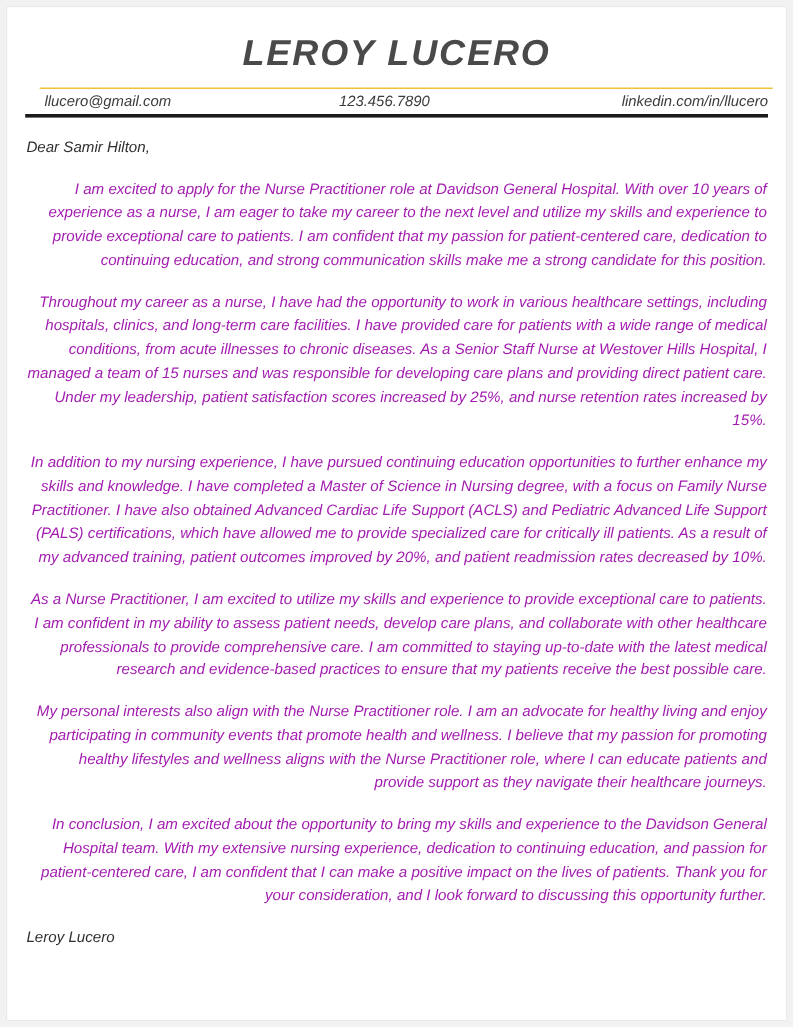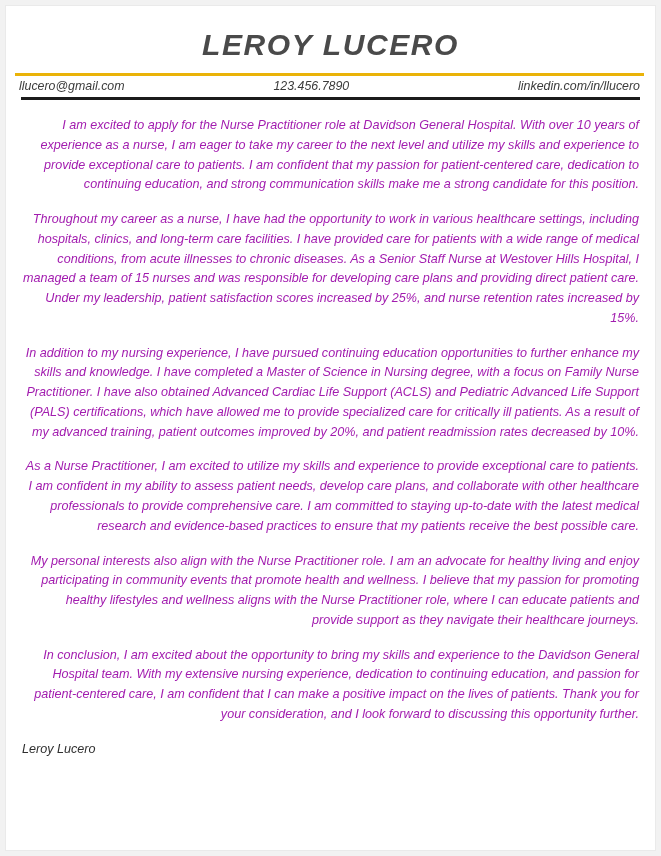--- a/index.html
+++ b/index.html
@@ -38,22 +38,22 @@
     margin: 0;
   }
   .role {
     font-size: 11.5px;
     color: #a8a8a8;
     letter-spacing: 1.7px;
     margin: 9px 0 0 0;
     line-height: 1.1;
   }
   .contact-wrap {
-    margin: 12px 11px 0 9px;
-    border-top: 3px solid #eab308;
+    margin: 12px 11px 0 27px;
+    border-top: 1px solid #eab308;
     padding-top: 3px;
   }
   .contact {
     display: flex;
     align-items: baseline;
     justify-content: space-between;
     font-size: 12.4px;
     color: #3b3b3b;
     padding: 0 4px 4px 4px;
   }
@@ -114,20 +114,21 @@
   <div class="contact-wrap">
     <div class="contact">
       <span class="c-left">llucero@gmail.com</span>
       <span class="c-mid">123.456.7890</span>
       <span class="c-right">linkedin.com/in/llucero</span>
     </div>
   </div>
   <div class="rule"></div>
 
   <div class="body-copy">
+    <p class="salutation">Dear Samir Hilton,</p>
     <p class="para">I am excited to apply for the Nurse Practitioner role at Davidson General Hospital. With over 10 years of experience as a nurse, I am eager to take my career to the next level and utilize my skills and experience to provide exceptional care to patients. I am confident that my passion for patient-centered care, dedication to continuing education, and strong communication skills make me a strong candidate for this position.</p>
     <p class="para">Throughout my career as a nurse, I have had the opportunity to work in various healthcare settings, including hospitals, clinics, and long-term care facilities. I have provided care for patients with a wide range of medical conditions, from acute illnesses to chronic diseases. As a Senior Staff Nurse at Westover Hills Hospital, I managed a team of 15 nurses and was responsible for developing care plans and providing direct patient care. Under my leadership, patient satisfaction scores increased by 25%, and nurse retention rates increased by 15%.</p>
     <p class="para">In addition to my nursing experience, I have pursued continuing education opportunities to further enhance my skills and knowledge. I have completed a Master of Science in Nursing degree, with a focus on Family Nurse Practitioner. I have also obtained Advanced Cardiac Life Support (ACLS) and Pediatric Advanced Life Support (PALS) certifications, which have allowed me to provide specialized care for critically ill patients. As a result of my advanced training, patient outcomes improved by 20%, and patient readmission rates decreased by 10%.</p>
     <p class="para">As a Nurse Practitioner, I am excited to utilize my skills and experience to provide exceptional care to patients. I am confident in my ability to assess patient needs, develop care plans, and collaborate with other healthcare professionals to provide comprehensive care. I am committed to staying up-to-date with the latest medical research and evidence-based practices to ensure that my patients receive the best possible care.</p>
     <p class="para">My personal interests also align with the Nurse Practitioner role. I am an advocate for healthy living and enjoy participating in community events that promote health and wellness. I believe that my passion for promoting healthy lifestyles and wellness aligns with the Nurse Practitioner role, where I can educate patients and provide support as they navigate their healthcare journeys.</p>
     <p class="para">In conclusion, I am excited about the opportunity to bring my skills and experience to the Davidson General Hospital team. With my extensive nursing experience, dedication to continuing education, and passion for patient-centered care, I am confident that I can make a positive impact on the lives of patients. Thank you for your consideration, and I look forward to discussing this opportunity further.</p>
     <p class="signature">Leroy Lucero</p>
   </div>
 
 </div>

